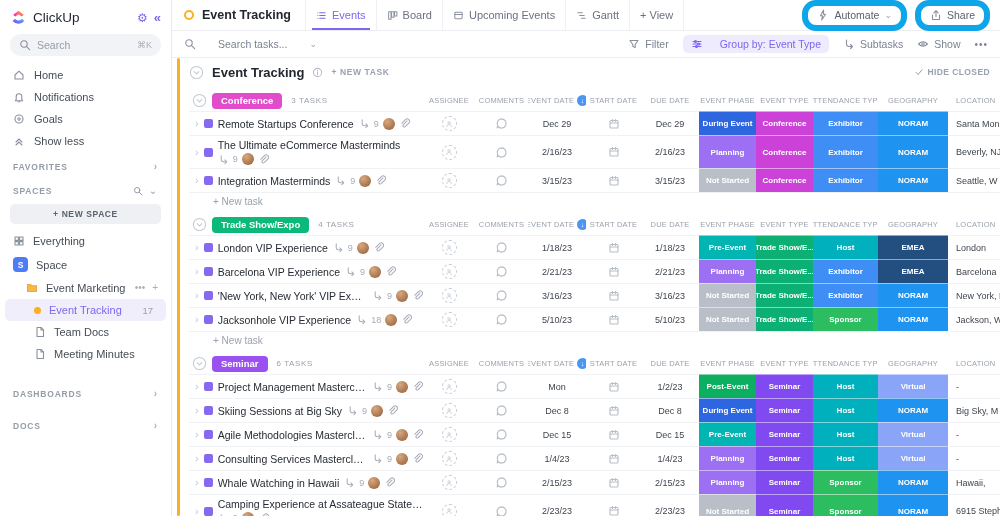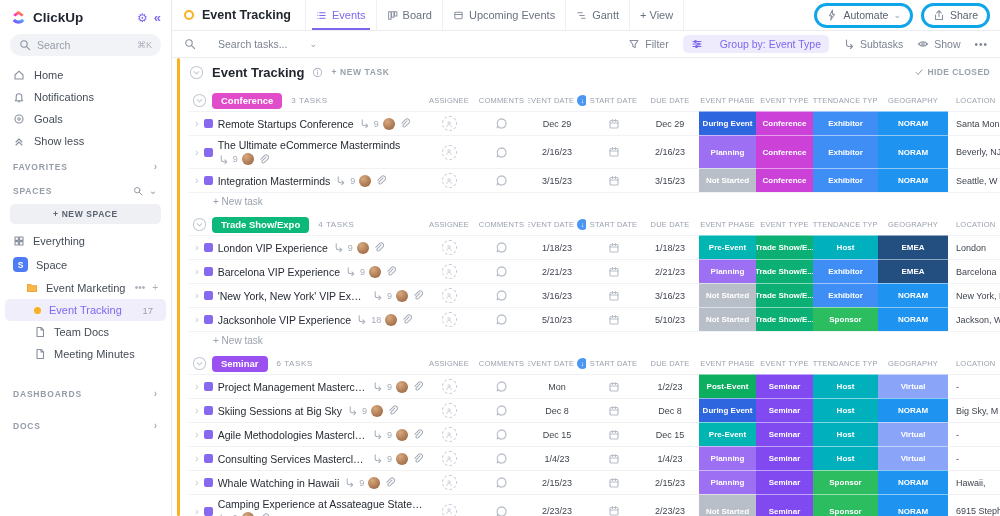--- a/index.html
+++ b/index.html
@@ -5,21 +5,21 @@
   *{box-sizing:border-box;margin:0;padding:0}
   html,body{width:1000px;height:516px;overflow:hidden}
   body{font-family:"Liberation Sans","DejaVu Sans",sans-serif;background:#fff;color:#2a2e36;font-size:11px}
   .app{display:flex;width:1000px;height:516px}
   .sp{flex:1}
   .ic{display:inline-flex;width:12px;height:12px;color:#8a919e;flex:none}
   .ic svg{width:100%;height:100%;fill:none;stroke:currentColor;stroke-width:1.1;stroke-linecap:round;stroke-linejoin:round}
   
   .sidebar{width:172px;flex:none;border-right:1px solid #e7e9ee;display:flex;flex-direction:column;background:#fff}
   .sb-top{display:flex;align-items:center;gap:6px;padding:9px 10px 6px}
-  .logo-text{font-weight:700;font-size:13.5px;color:#1f2430}
+  .logo-text{font-weight:400;font-size:13.5px;color:#1f2430}
   .gear{color:var(--accent);font-size:12px}
   .collapse{color:var(--accent);font-size:13px;font-weight:700}
   .searchbox{margin:2px 10px 8px;background:#f2f3f6;border-radius:14px;padding:5px 9px;display:flex;align-items:center;gap:6px;color:#959ca8;font-size:10.5px}
   .shortcut{font-size:9px;color:#aab0bb}
   .nav-item{display:flex;align-items:center;gap:9px;padding:5px 13px;font-size:11px;color:#454c57;cursor:pointer}
   .sec{display:flex;align-items:center;gap:6px;padding:10px 13px 4px;font-size:8.5px;letter-spacing:.8px;color:#959ca8;font-weight:700}
   .secic{color:#aab0bb;font-size:10px;line-height:1}
   .newspace{margin:4px 10px 6px;background:#eef0f4;border-radius:5px;text-align:center;padding:5px;font-size:8.5px;letter-spacing:.6px;color:#5a6270;font-weight:700}
   .tree-item{display:flex;align-items:center;gap:8px;padding:5px 13px;font-size:11px;color:#454c57;cursor:pointer}
   .tree-item.ind1{padding-left:26px}
@@ -35,21 +35,21 @@
   .topbar{height:31px;display:flex;align-items:center;padding:0 10px 0 12px;border-bottom:1px solid #ecedf1;gap:8px;flex:none}
   .yring{width:10px;height:10px;border:2.5px solid var(--yellow);border-radius:50%;flex:none}
   .tb-title{font-size:12.5px;font-weight:700;color:#23272f;margin-right:6px;white-space:nowrap}
   .tabs{display:flex;align-items:stretch;height:100%}
   .tab{display:flex;align-items:center;gap:5px;padding:0 10px;font-size:11px;color:#6a7180;border-left:1px solid #eef0f3;position:relative;white-space:nowrap;cursor:pointer}
   .tab:last-child{border-right:1px solid #eef0f3}
   .tab .ic{width:11px;height:11px}
   .tab.active{color:var(--accent)}
   .tab.active .ic{color:var(--accent)}
   .tab.active::after{content:"";position:absolute;left:6px;right:6px;bottom:0;height:2px;background:var(--accent)}
-  .pillbtn{display:flex;align-items:center;gap:5px;border:3px solid #0ea5e9;border-radius:14px;padding:3.5px 9px;font-size:10.5px;color:#5a6270;white-space:nowrap;cursor:pointer}
+  .pillbtn{display:flex;align-items:center;gap:5px;border:6px solid #0ea5e9;border-radius:14px;padding:3.5px 9px;font-size:10.5px;color:#5a6270;white-space:nowrap;cursor:pointer}
   .chvsm{font-size:9px;color:#9aa1ad}
   
   .toolbar{height:27px;display:flex;align-items:center;padding:0 12px;border-bottom:1px solid #ecedf1;gap:14px;font-size:10.5px;color:#7b8290;flex:none}
   .tsearch{display:flex;align-items:center;gap:22px;cursor:pointer}
   .tool{display:flex;align-items:center;gap:5px;cursor:pointer;white-space:nowrap}
   .groupby{background:rgba(123,104,238,.13);color:var(--accent);padding:3px 8px;border-radius:5px;display:flex;gap:17px;align-items:center;cursor:pointer}
   .groupby .ic{color:var(--accent)}
   .dots{letter-spacing:1px;font-size:10px;cursor:pointer}
   
   .content{flex:1;display:flex;min-height:0;overflow:hidden}

